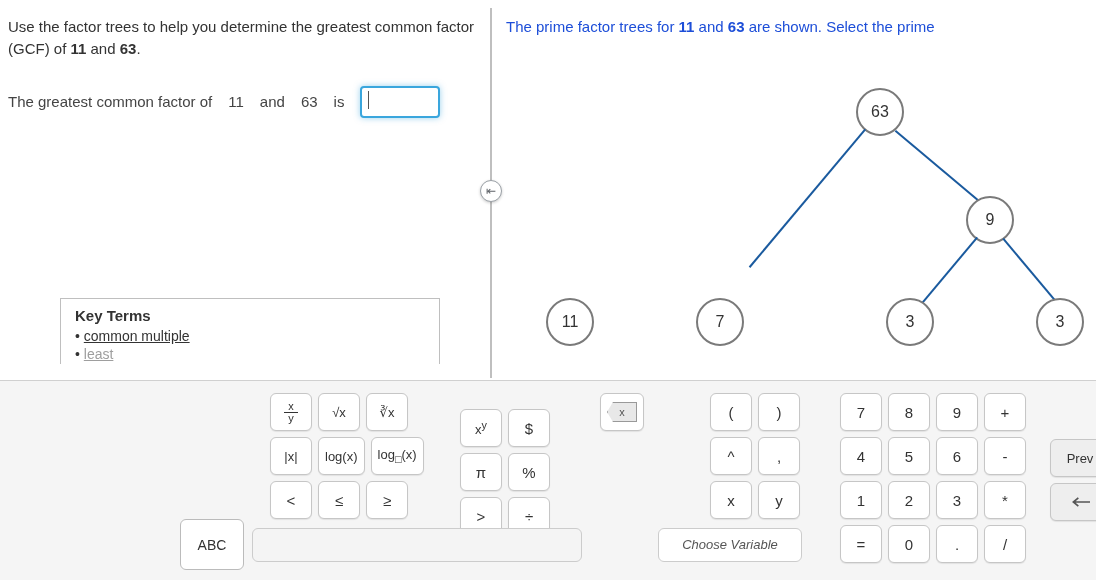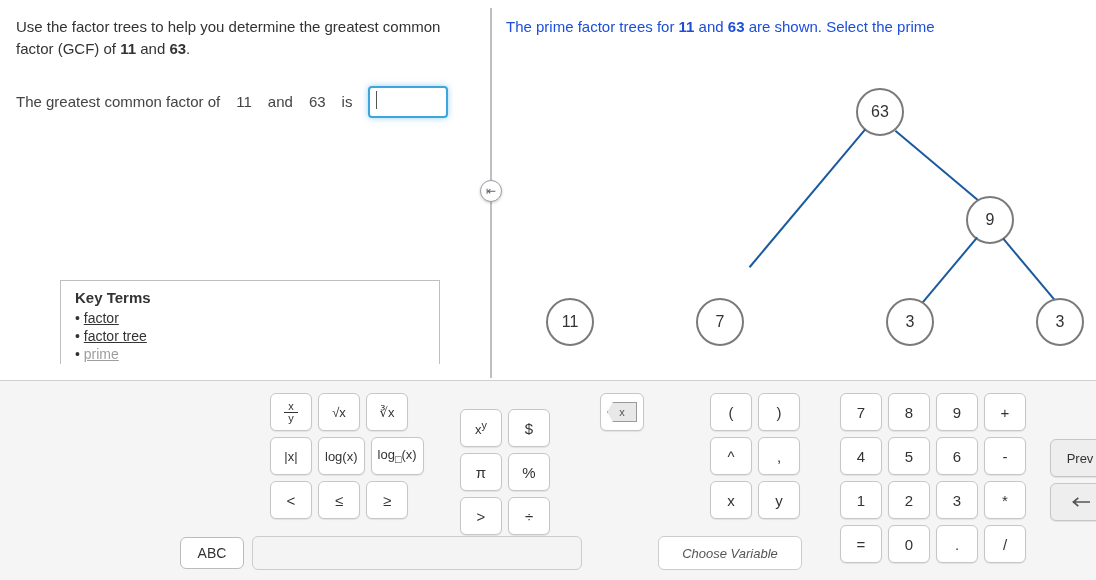--- a/index.html
+++ b/index.html
@@ -12,21 +12,21 @@
     overflow: hidden;
     position: relative;
   }
   .top-area {
     display: flex;
     height: 380px;
     position: relative;
   }
   .left-panel {
     width: 490px;
-    padding: 16px 10px 10px 16px;
+    padding: 16px 10px 10px 8px;
     position: relative;
   }
   .right-panel {
     flex: 1;
     padding: 16px 10px 10px 16px;
     position: relative;
   }
   .divider-v {
     position: absolute;
     left: 490px;
@@ -194,21 +194,21 @@
     left:170px;
     bottom:4px;
     display:flex;
     gap:8px;
     align-items:center;
   }
   .abc-key {
     background:#fff;
     border:1px solid #bbb;
     border-radius:6px;
-    height:32px;
+    height:51px;
     min-width:64px;
     display:flex;align-items:center;justify-content:center;
     font-size:14px;
   }
   .space-key {
     background:#f4f4f4;
     border:1px solid #ccc;
     border-radius:6px;
     height:34px;
     width:330px;
@@ -257,23 +257,22 @@
       <span> and </span>
       <span class="num">63</span>
       <span> is</span>
       <span class="answer-input"><span class="cursor-bar"></span></span>
     </div>
 
     <div class="key-terms">
       <h4>Key Terms</h4>
       <div class="key-terms-cols">
         <div class="kt-col">
-          <div class="bullet"><span class="kt-link">factor</span></div>
-          <div class="bullet"><span class="kt-link">factor tree</span></div>
-          <div class="bullet"><span class="kt-faded">prime</span></div>
+          <div class="bullet"><span class="kt-link">common multiple</span></div>
+          <div class="bullet"><span class="kt-faded">least</span></div>
         </div>
       </div>
     </div>
   </div>
 
   <div class="right-panel">
     <p class="right-instruction">
       <span>The prime factor trees for </span><b>11</b><span> and </span><b>63</b><span> are shown. Select the prime </span>
     </p>
     <div class="tree-area">

